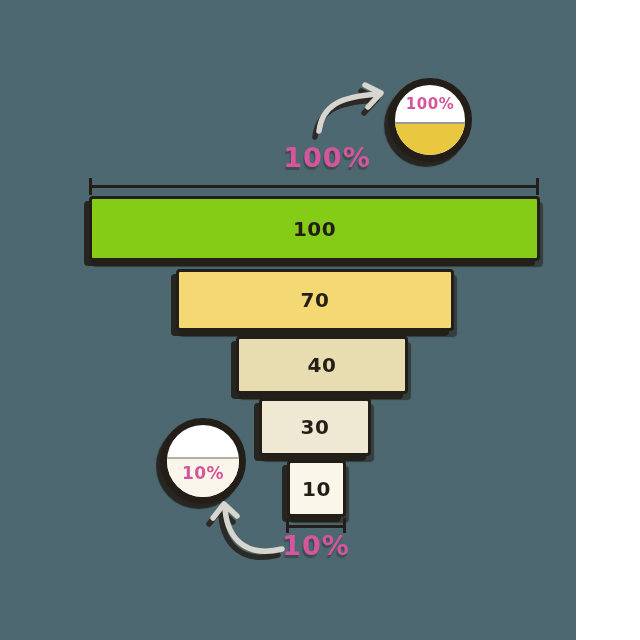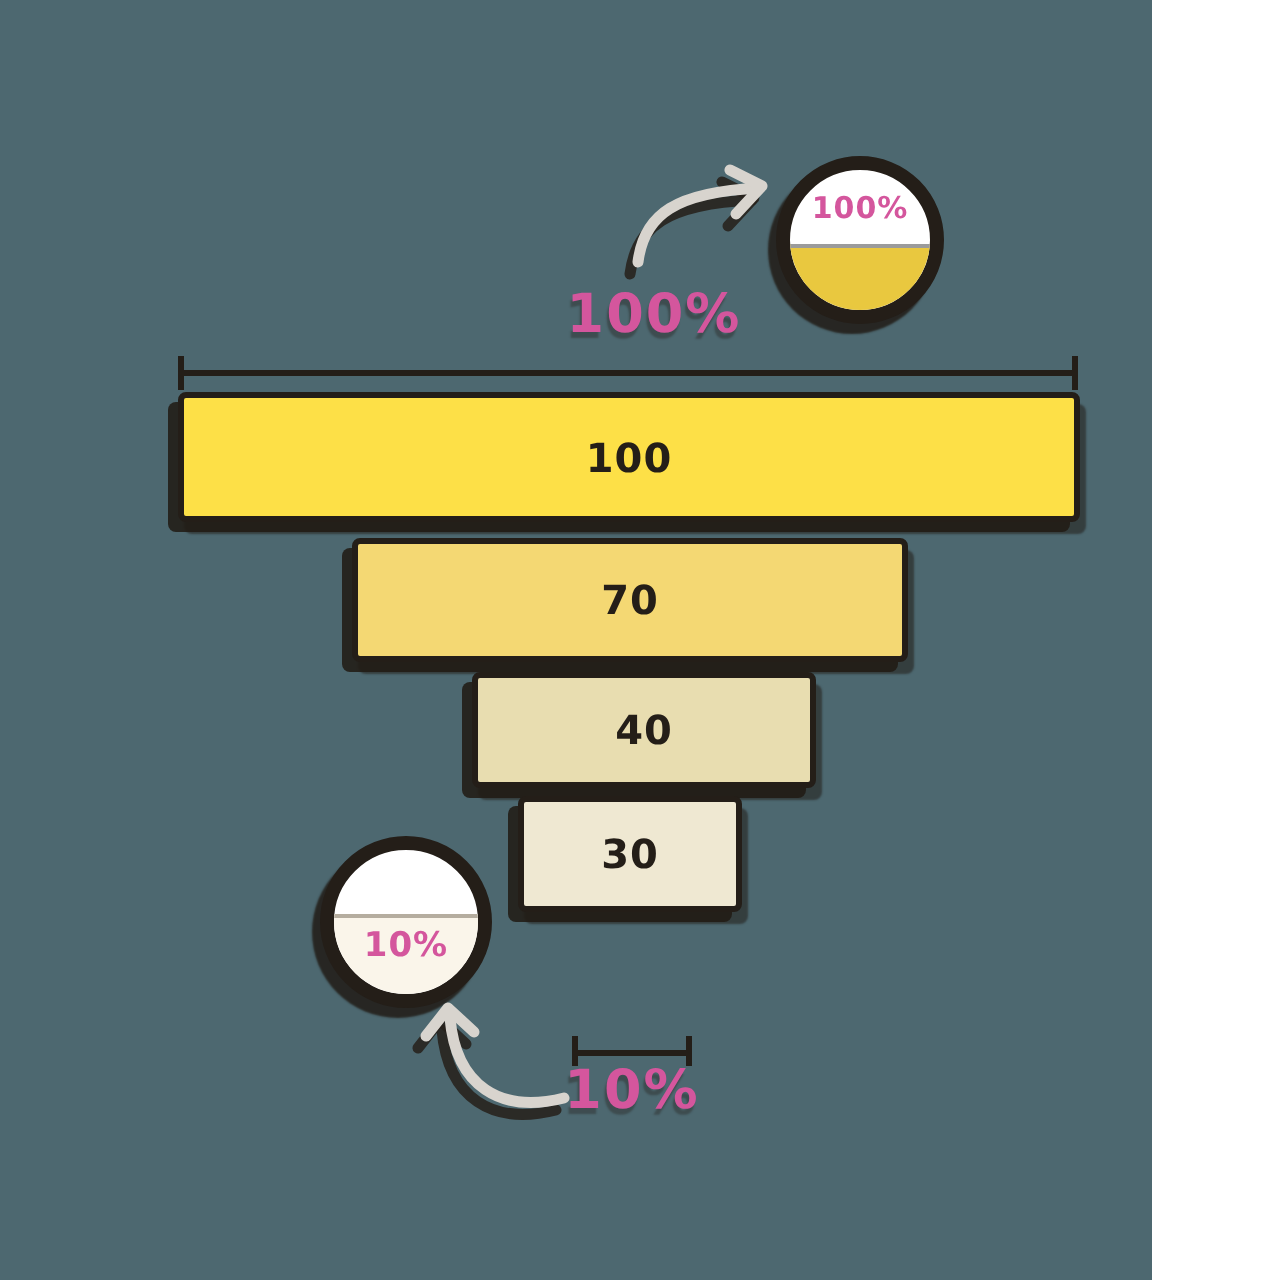--- a/index.html
+++ b/index.html
@@ -141,30 +141,33 @@
     </g>
   </svg>
 
   <div class="pct-label" id="pct-label-top">100%</div>
   <div class="pct-label" id="pct-label-bottom">10%</div>
 
   <div class="bracket" style="left:89px; top:178px; width:450px; height:17px;">
     <div class="bracket-line"></div>
   </div>
 
-  <div class="bar" style="left: 89px; top: 196px; width: 451px; height: 65px; background-color: #fde047; align-items: center;">
+  <div class="bar" style="left: 89px; top: 196px; width: 451px; height: 65px; background-color: #84cc16; align-items: center;">
     <span class="bar-label">100</span>
   </div>
   <div class="bar" style="left: 176px; top: 269px; width: 278px; height: 62px; background-color: rgb(244, 216, 115);">
     <span class="bar-label">70</span>
   </div>
   <div class="bar" style="left: 236px; top: 336px; width: 172px; height: 58px; background-color: rgb(232, 221, 176);">
     <span class="bar-label">40</span>
   </div>
   <div class="bar" style="left: 259px; top: 398px; width: 112px; height: 58px; background-color: rgb(239, 232, 210);">
     <span class="bar-label">30</span>
   </div>
+  <div class="bar" style="left: 287px; top: 460px; width: 59px; height: 57px; background-color: rgb(250, 246, 233);">
+    <span class="bar-label">10</span>
+  </div>
 
   <div class="bracket" style="left:286px; top:518px; width:60px; height:15px;">
     <div class="bracket-line"></div>
   </div>
 
 </div>
 
 </body></html>

